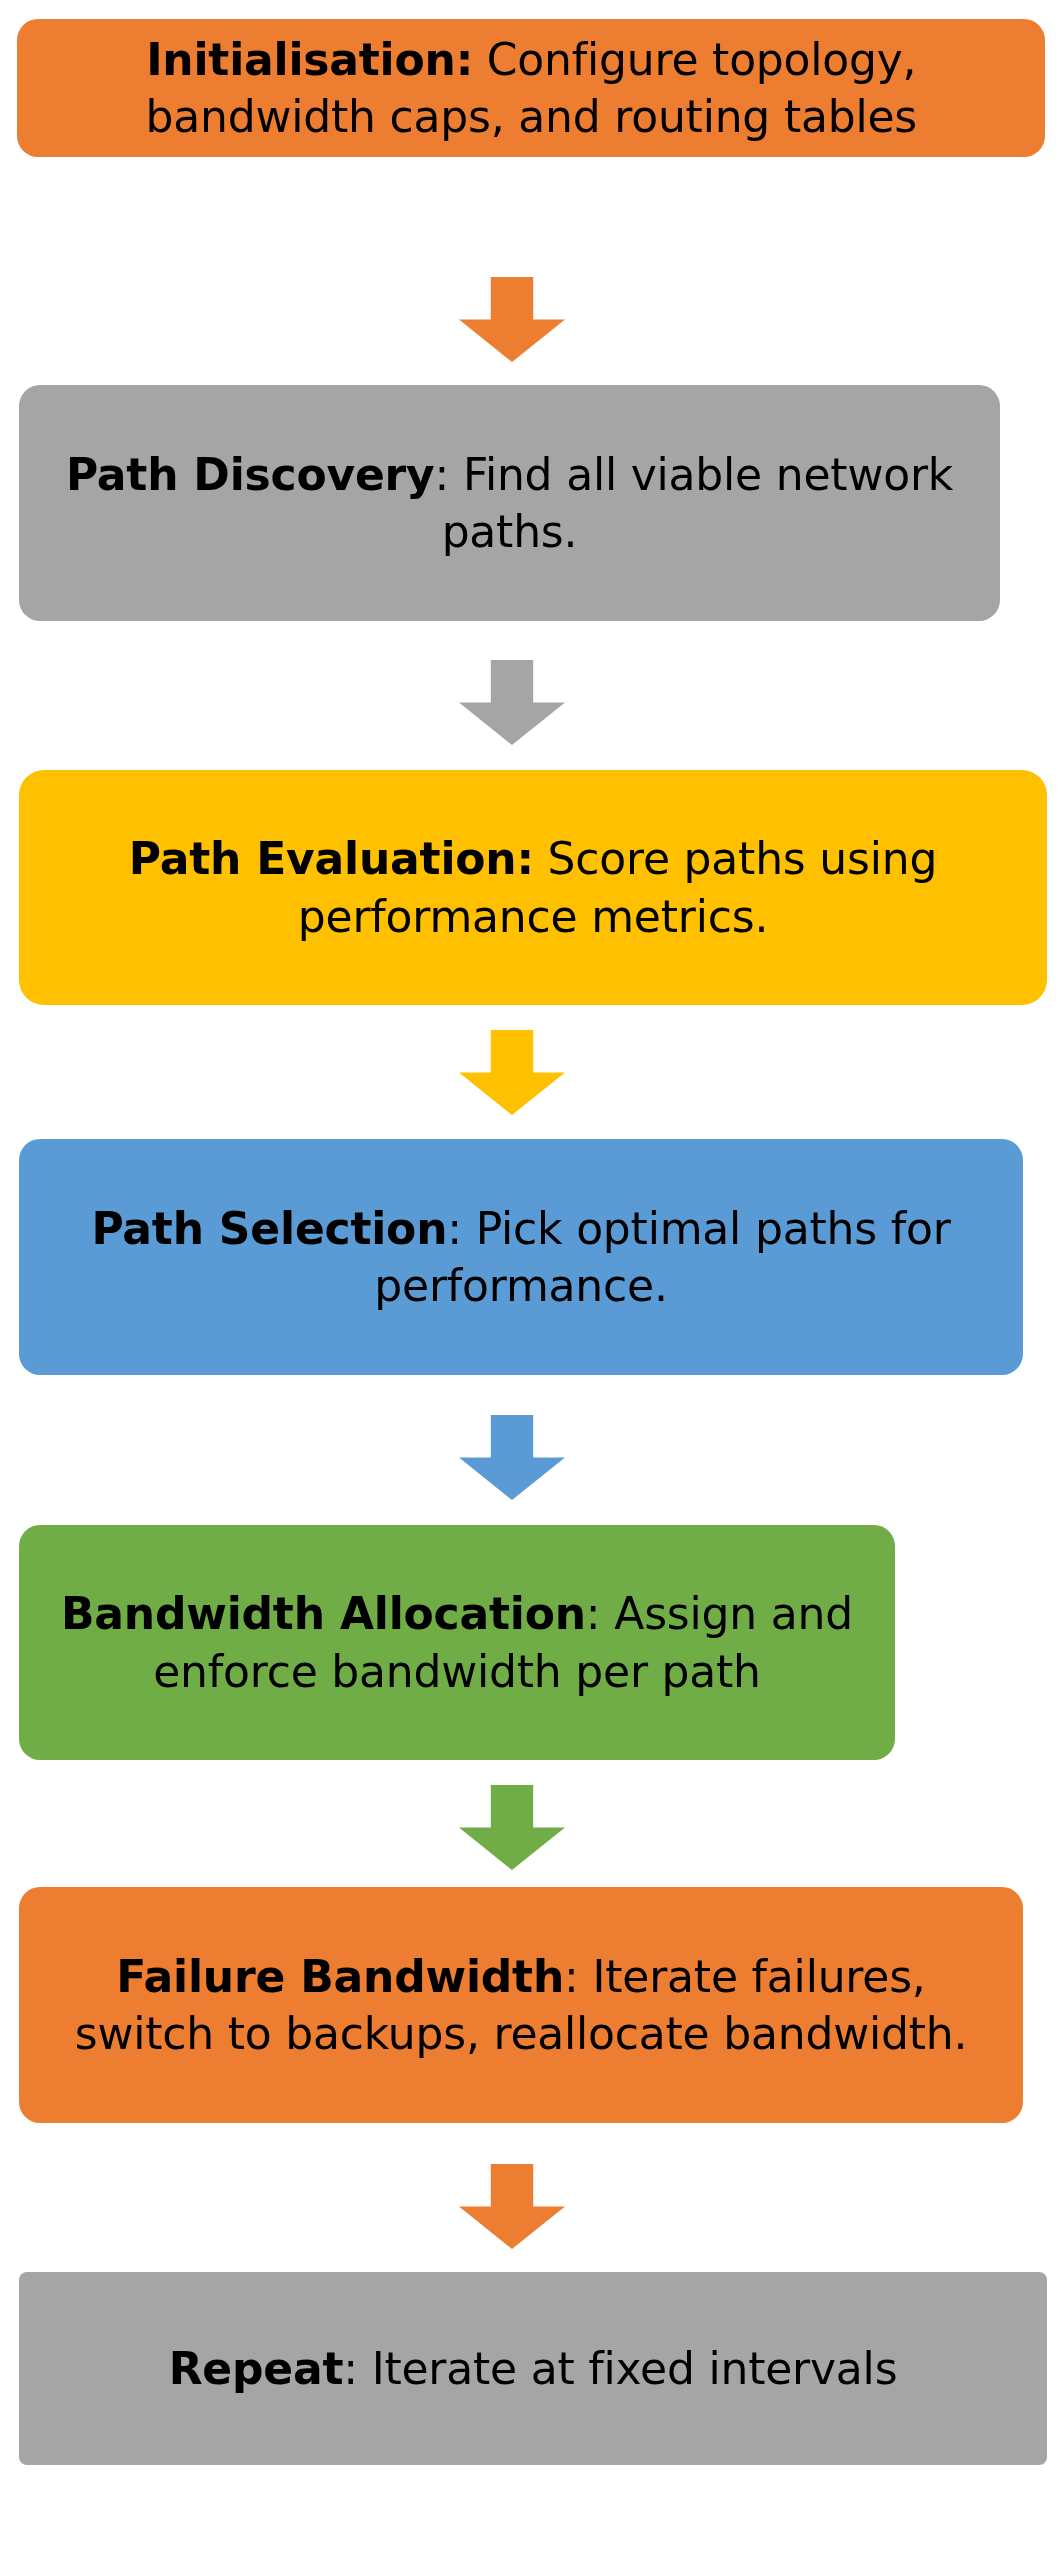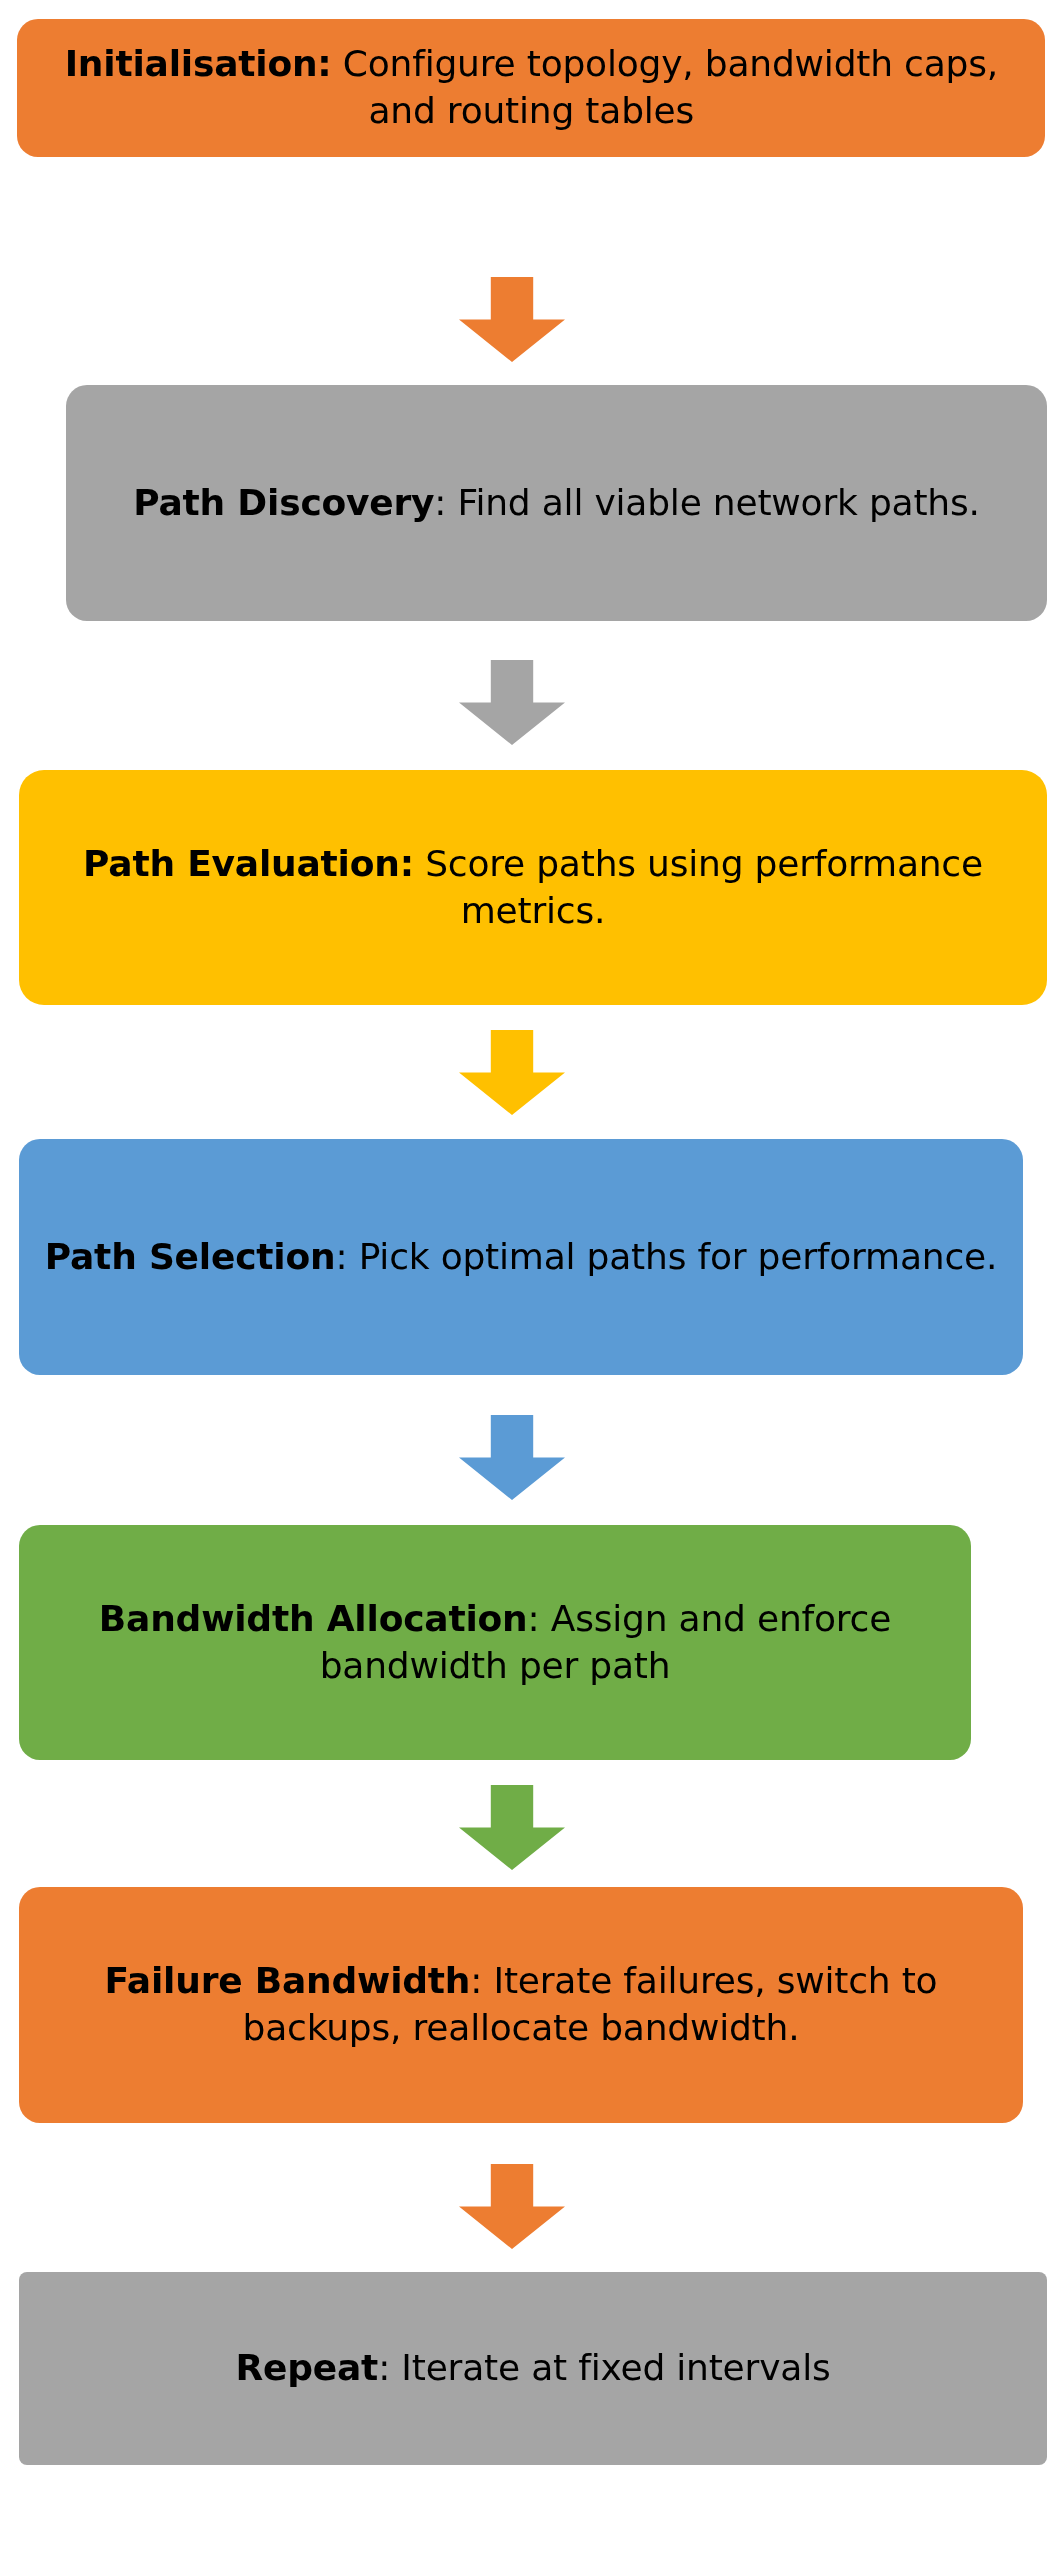--- a/index.html
+++ b/index.html
@@ -27,21 +27,21 @@
     border-radius: 21px;
     display: flex;
     align-items: center;
     justify-content: center;
     text-align: center;
     color: #000000;
     padding: 3.9px 25px;
   }
 
   .step-text {
-    font-size: 36px;
+    font-size: 44px;
     line-height: 1.30;
     letter-spacing: -0.2px;
     font-weight: 400;
     width: 100%;
   }
 
   .step-text .lead {
     font-weight: 700;
   }
 
@@ -65,21 +65,21 @@
       <span class="lead">Initialisation:</span><span> Configure topology, bandwidth caps, and routing tables</span>
     </div>
   </div>
 
   <div class="arrow" style="left:459px; top:277px; width:106px; height:85px;">
     <svg viewBox="0 0 110 88" preserveAspectRatio="none">
       <polygon points="33,0 77,0 77,44 110,44 55,88 0,44 33,44" fill="#ED7D31"></polygon>
     </svg>
   </div>
 
-  <div class="step-box" style="left:19px; top:385px; width:981px; height:236px; background:#A5A5A5;margin-left:47px;">
+  <div class="step-box" style="left:19px; top:385px; width:981px; height:236px; background:#A5A5A5;">
     <div class="step-text">
       <span class="lead">Path Discovery</span><span>: Find all viable network paths.</span>
     </div>
   </div>
 
   <div class="arrow" style="left:459px; top:660px; width:106px; height:85px;">
     <svg viewBox="0 0 110 88" preserveAspectRatio="none">
       <polygon points="33,0 77,0 77,44 110,44 55,88 0,44 33,44" fill="#A5A5A5"></polygon>
     </svg>
   </div>
@@ -101,21 +101,21 @@
       <span class="lead">Path Selection</span><span>: Pick optimal paths for performance.</span>
     </div>
   </div>
 
   <div class="arrow" style="left:459px; top:1415px; width:106px; height:85px;">
     <svg viewBox="0 0 110 88" preserveAspectRatio="none">
       <polygon points="33,0 77,0 77,44 110,44 55,88 0,44 33,44" fill="#5B9BD5"></polygon>
     </svg>
   </div>
 
-  <div class="step-box" style="left:19px; top:1525px; width:952px; height:235px; background:#70AD47;">
+  <div class="step-box" style="left:19px; top:1525px; width:876px; height:235px; background:#70AD47;">
     <div class="step-text">
       <span class="lead">Bandwidth Allocation</span><span>: Assign and enforce bandwidth per path</span>
     </div>
   </div>
 
   <div class="arrow" style="left:459px; top:1785px; width:106px; height:85px;">
     <svg viewBox="0 0 110 88" preserveAspectRatio="none">
       <polygon points="33,0 77,0 77,44 110,44 55,88 0,44 33,44" fill="#70AD47"></polygon>
     </svg>
   </div>

